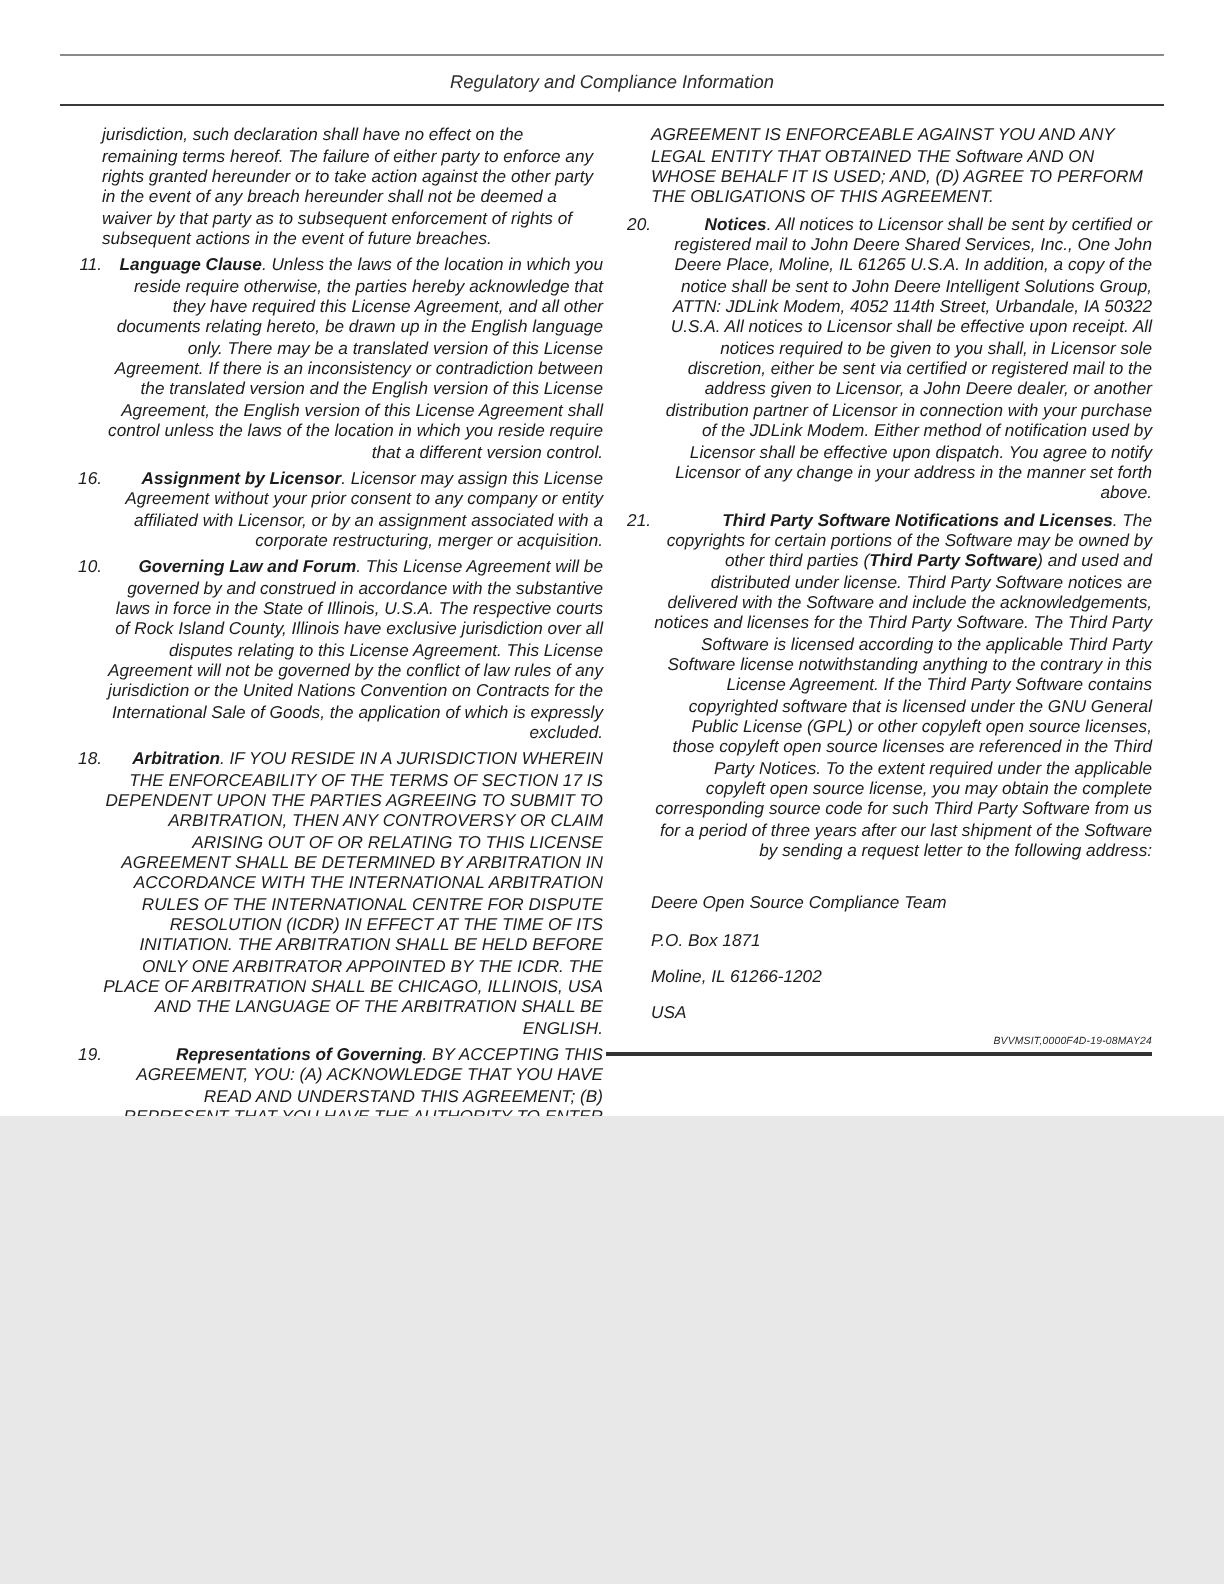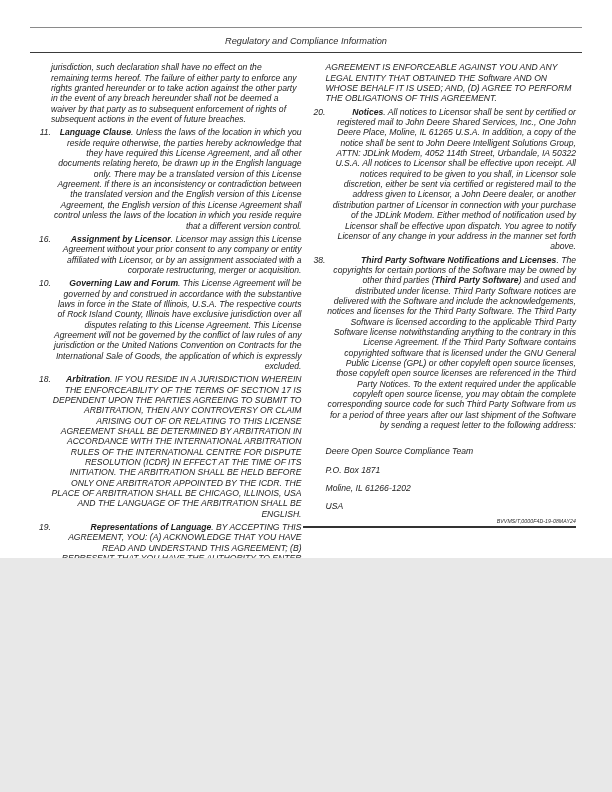--- a/index.html
+++ b/index.html
@@ -91,34 +91,34 @@
         <div class="txt"><span class="b">Governing Law and Forum</span><span>. This License Agreement will be governed by and construed in accordance with the substantive laws in force in the State of Illinois, U.S.A. The respective courts of Rock Island County, Illinois have exclusive jurisdiction over all disputes relating to this License Agreement. This License Agreement will not be governed by the conflict of law rules of any jurisdiction or the United Nations Convention on Contracts for the International Sale of Goods, the application of which is expressly excluded.</span></div>
       </div>
 
       <div class="item">
         <span class="num">18.</span>
         <div class="txt"><span class="b">Arbitration</span><span>. IF YOU RESIDE IN A JURISDICTION WHEREIN THE ENFORCEABILITY OF THE TERMS OF SECTION 17 IS DEPENDENT UPON THE PARTIES AGREEING TO SUBMIT TO ARBITRATION, THEN ANY CONTROVERSY OR CLAIM ARISING OUT OF OR RELATING TO THIS LICENSE AGREEMENT SHALL BE DETERMINED BY ARBITRATION IN ACCORDANCE WITH THE INTERNATIONAL ARBITRATION RULES OF THE INTERNATIONAL CENTRE FOR DISPUTE RESOLUTION (ICDR) IN EFFECT AT THE TIME OF ITS INITIATION. THE ARBITRATION SHALL BE HELD BEFORE ONLY ONE ARBITRATOR APPOINTED BY THE ICDR. THE PLACE OF ARBITRATION SHALL BE CHICAGO, ILLINOIS, USA AND THE LANGUAGE OF THE ARBITRATION SHALL BE ENGLISH.</span></div>
       </div>
 
       <div class="item">
         <span class="num">19.</span>
-        <div class="txt"><span class="b">Representations of Language</span><span>. BY ACCEPTING THIS AGREEMENT, YOU: (A) ACKNOWLEDGE THAT YOU HAVE READ AND UNDERSTAND THIS AGREEMENT; (B) REPRESENT THAT YOU HAVE THE AUTHORITY TO ENTER INTO THIS AGREEMENT; (C) AGREE THAT THIS</span></div>
+        <div class="txt"><span class="b">Representations of Governing</span><span>. BY ACCEPTING THIS AGREEMENT, YOU: (A) ACKNOWLEDGE THAT YOU HAVE READ AND UNDERSTAND THIS AGREEMENT; (B) REPRESENT THAT YOU HAVE THE AUTHORITY TO ENTER INTO THIS AGREEMENT; (C) AGREE THAT THIS</span></div>
       </div>
     </div>
 
     <div class="col">
       <p class="cont">AGREEMENT IS ENFORCEABLE AGAINST YOU AND ANY LEGAL ENTITY THAT OBTAINED THE Software AND ON WHOSE BEHALF IT IS USED; AND, (D) AGREE TO PERFORM THE OBLIGATIONS OF THIS AGREEMENT.</p>
 
       <div class="item">
         <span class="num">20.</span>
         <div class="txt"><span class="b">Notices</span><span>. All notices to Licensor shall be sent by certified or registered mail to John Deere Shared Services, Inc., One John Deere Place, Moline, IL 61265 U.S.A. In addition, a copy of the notice shall be sent to John Deere Intelligent Solutions Group, ATTN: JDLink Modem, 4052 114th Street, Urbandale, IA 50322 U.S.A. All notices to Licensor shall be effective upon receipt. All notices required to be given to you shall, in Licensor sole discretion, either be sent via certified or registered mail to the address given to Licensor, a John Deere dealer, or another distribution partner of Licensor in connection with your purchase of the JDLink Modem. Either method of notification used by Licensor shall be effective upon dispatch. You agree to notify Licensor of any change in your address in the manner set forth above.</span></div>
       </div>
 
       <div class="item">
-        <span class="num">38.</span>
+        <span class="num">21.</span>
         <div class="txt"><span class="b">Third Party Software Notifications and Licenses</span><span>. The copyrights for certain portions of the Software may be owned by other third parties (</span><span class="b">Third Party Software</span><span>) and used and distributed under license. Third Party Software notices are delivered with the Software and include the acknowledgements, notices and licenses for the Third Party Software. The Third Party Software is licensed according to the applicable Third Party Software license notwithstanding anything to the contrary in this License Agreement. If the Third Party Software contains copyrighted software that is licensed under the GNU General Public License (GPL) or other copyleft open source licenses, those copyleft open source licenses are referenced in the Third Party Notices. To the extent required under the applicable copyleft open source license, you may obtain the complete corresponding source code for such Third Party Software from us for a period of three years after our last shipment of the Software by sending a request letter to the following address:</span></div>
       </div>
 
       <p class="addr-line addr-first">Deere Open Source Compliance Team</p>
       <p class="addr-line">P.O. Box 1871</p>
       <p class="addr-line">Moline, IL 61266-1202</p>
       <p class="addr-line">USA</p>
 
       <div class="doc-code">BVVMSIT,0000F4D-19-08MAY24</div>
       <hr class="section-rule">

